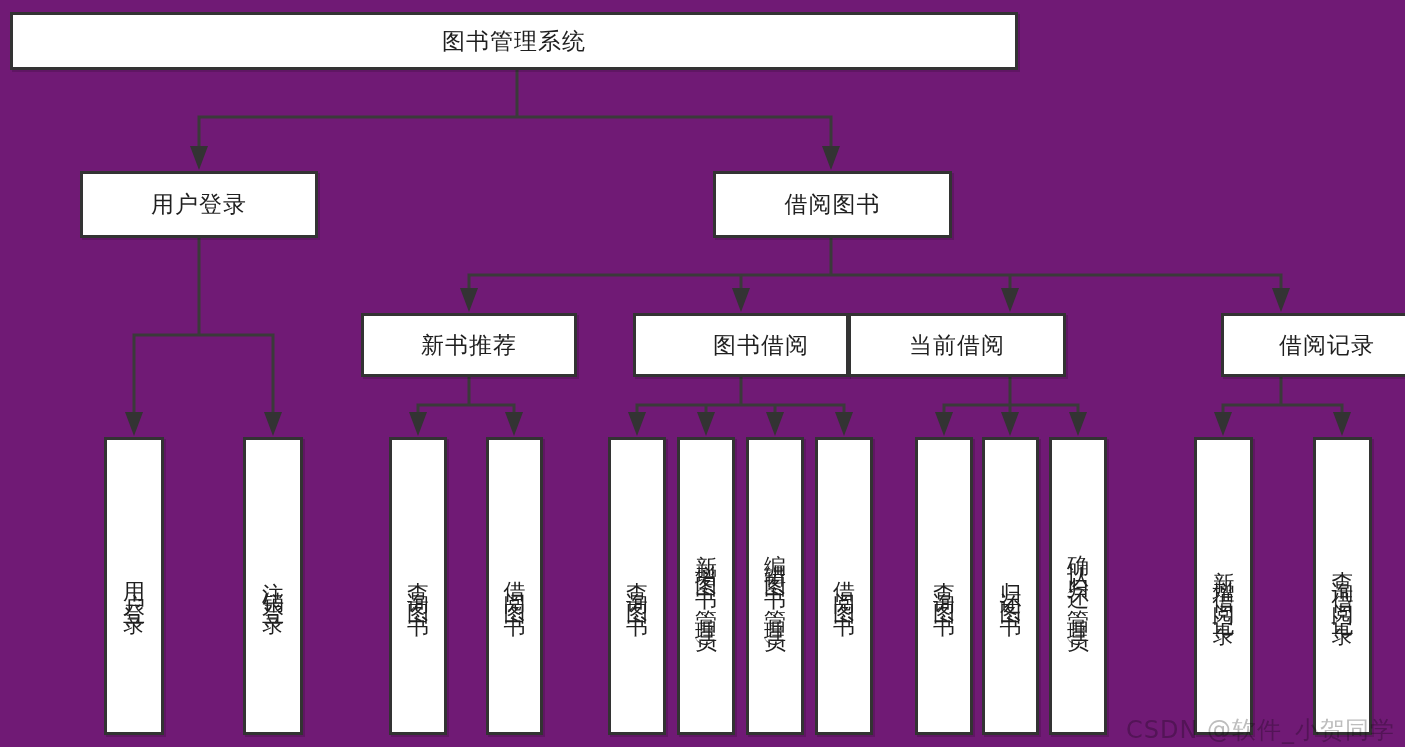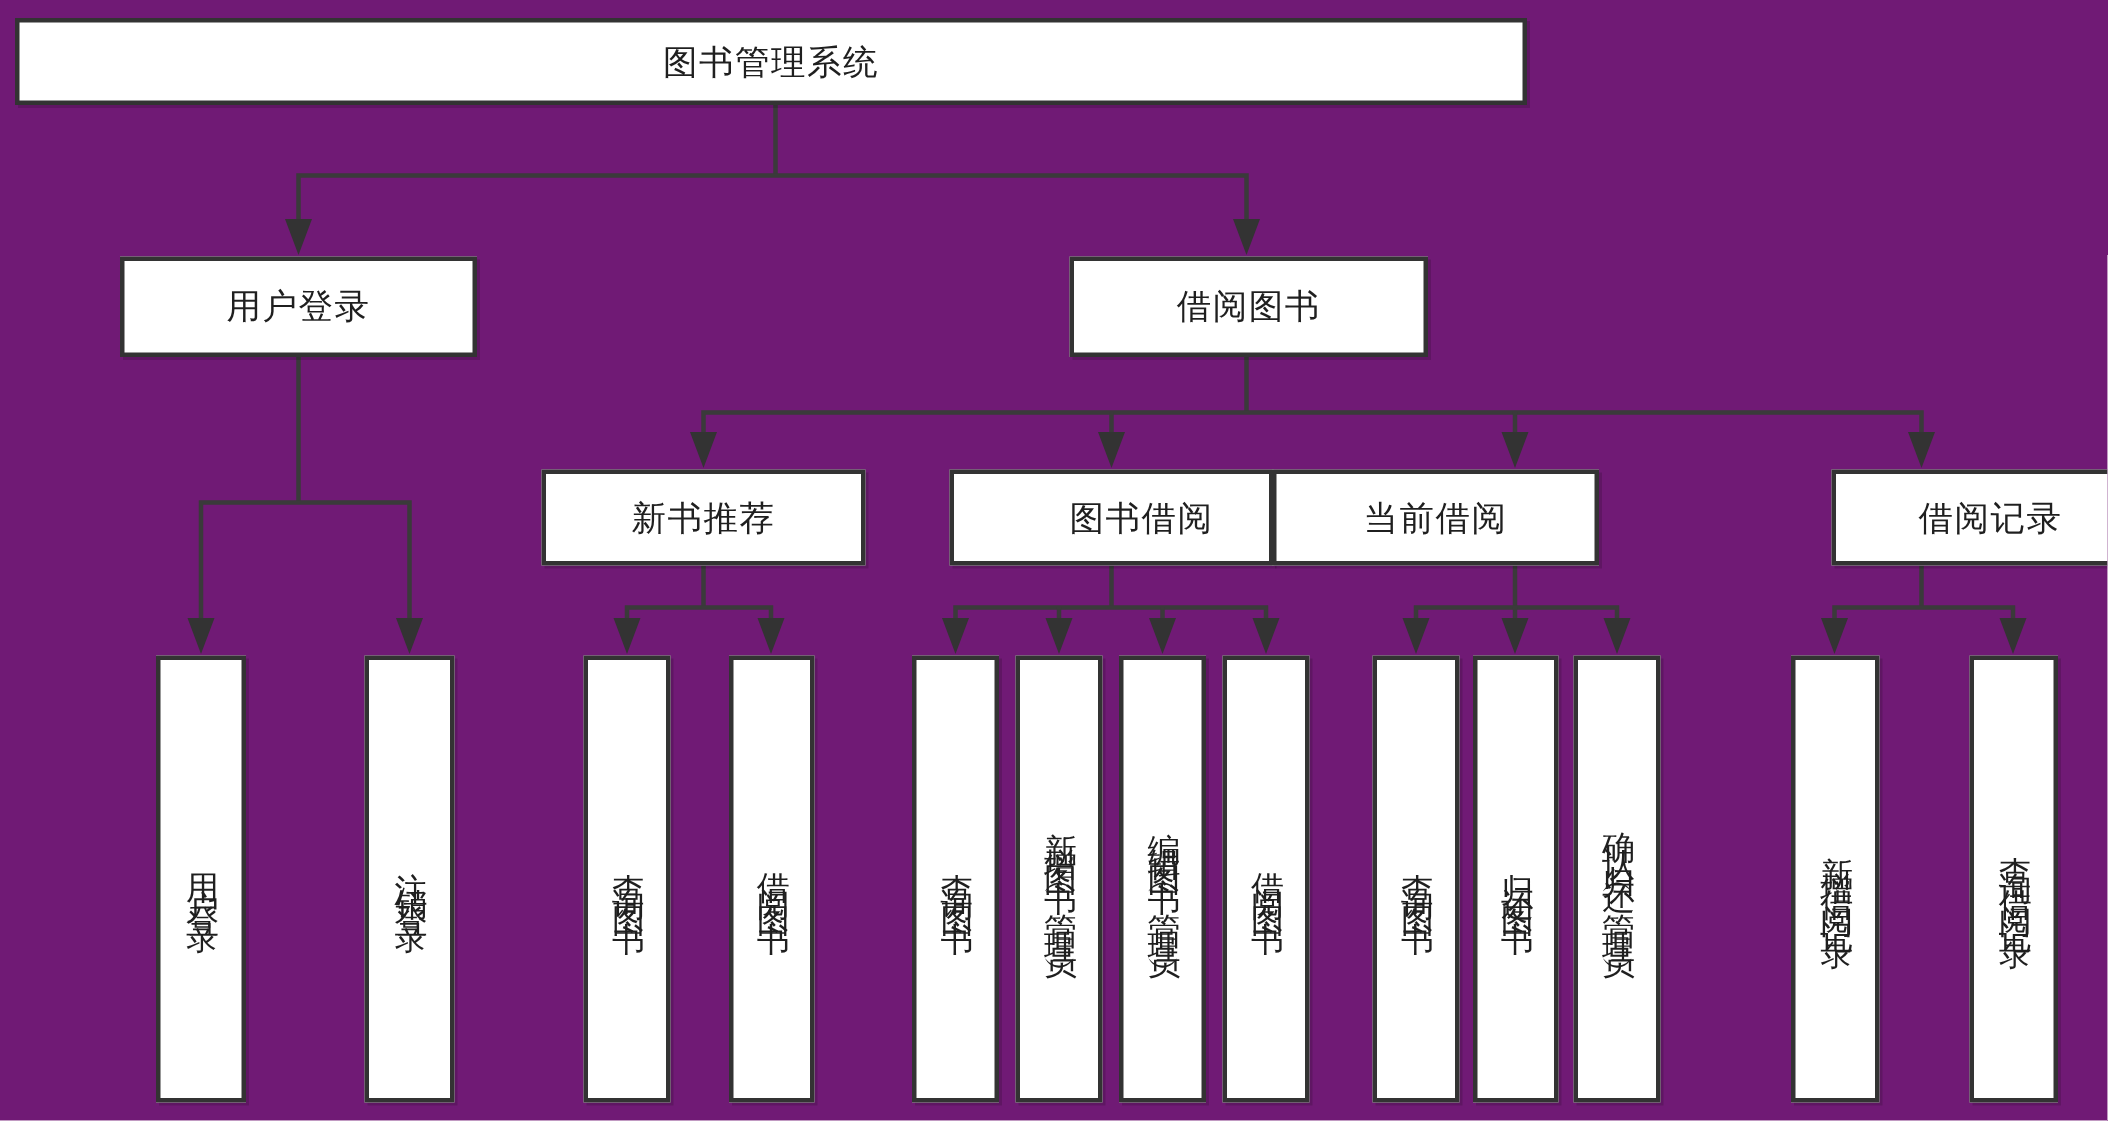--- a/index.html
+++ b/index.html
@@ -180,14 +180,15 @@
     <span class="vlabel">确认归还（管理员）</span>
   </div>
 
   <div class="node" style="left:1194px; top:437px; width:59px; height:298px;">
     <span class="vlabel">新增借阅记录</span>
   </div>
   <div class="node" style="left:1313px; top:437px; width:59px; height:298px;">
     <span class="vlabel">查询借阅记录</span>
   </div>
 
+  <div class="watermark">CSDN @软件_小贺同学</div>
 
 </div>
 
 </body></html>

